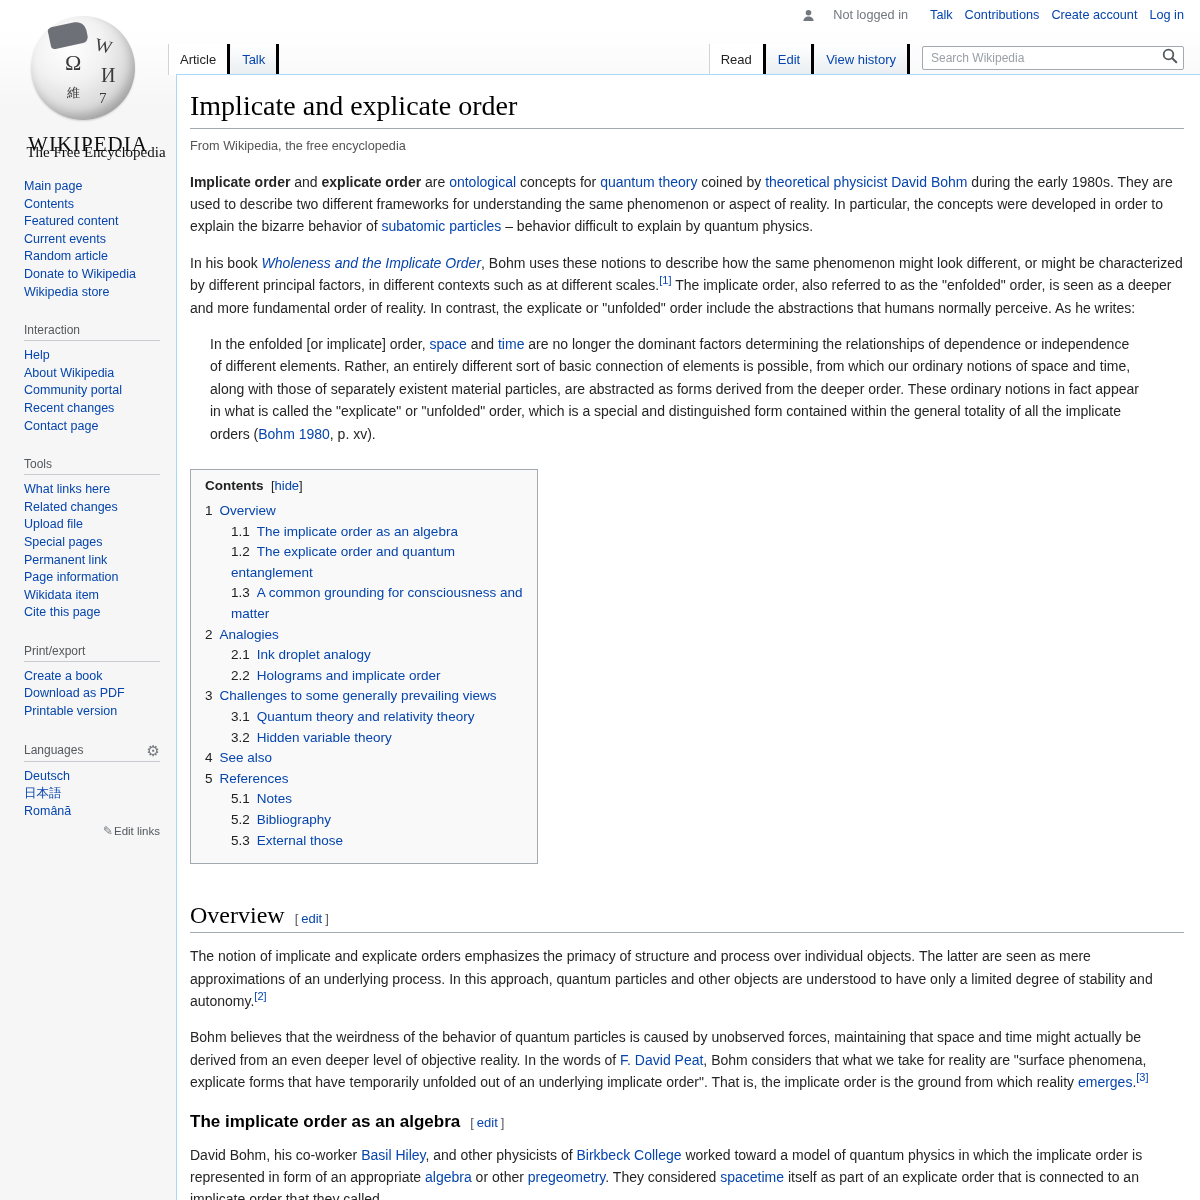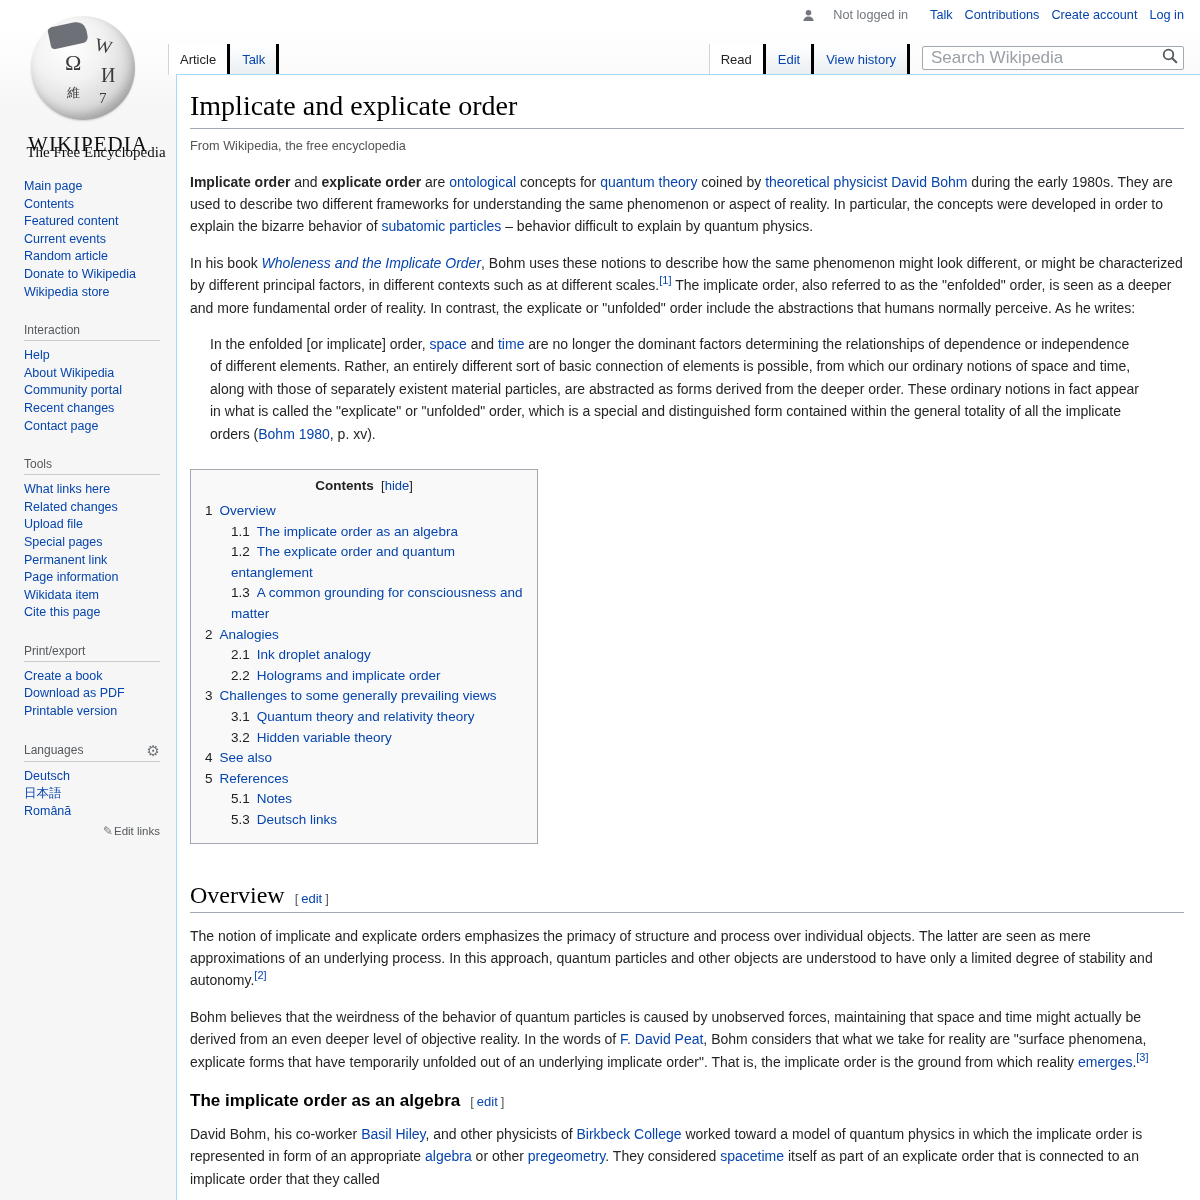--- a/index.html
+++ b/index.html
@@ -36,21 +36,21 @@
   .tab-spacer { flex:1; }
   #content-top-border {
     position:absolute; top:74px; left:176px; right:0; height:1px; background:#a7d7f9;
   }
   #search-wrap {
     align-self:center; margin:0 16px 4px 12px;
     position:relative; width:262px; height:24px;
   }
   #search-input {
     width:100%; height:24px; border:1px solid #a2a9b1; border-radius:2px;
-    padding:0 28px 0 8px; font-size:17px; color:#444;
+    padding:0 28px 0 8px; font-size:12px; color:#444;
     font-family:"Liberation Sans",sans-serif; background:#fff;
   }
   #search-input::placeholder { color:#9aa0a6; }
   #search-btn {
     position:absolute; right:4px; top:2px; width:20px; height:20px;
     background:none; border:none; cursor:pointer;
   }
 
   
   #sidebar { position:absolute; top:0; left:0; width:176px; }
@@ -111,21 +111,21 @@
   .para a.it { font-style:italic; }
   sup { font-size:11px; line-height:0; vertical-align:super; }
   blockquote.para { margin:14px 40px 18px 20px; }
 
   
   #toc {
     display:inline-block; width:348px;
     border:1px solid #a2a9b1; background:#f9f9f9;
     padding:8px 14px 12px 14px; margin:6px 0 18px 0; font-size:13.5px;
   }
-  #toc-title { text-align:center; margin-bottom:8px; }
+  #toc-title { text-align:left; margin-bottom:8px; }
   #toc-title .toc-head { font-weight:bold; color:#202122; }
   #toc-title .toggle { font-size:13px; }
   #toc-title .bracket { color:#202122; }
   #toc ul { list-style:none; }
   #toc li { line-height:20.6px; }
   #toc li.l2 { padding-left:26px; }
   #toc .n { color:#202122; margin-right:7px; }
 
   
   h2.sect {
@@ -277,21 +277,22 @@
         <li class="l2"><a href="#"><span class="n">1.3</span><span>A common grounding for consciousness and matter</span></a></li>
         <li class="l1"><a href="#"><span class="n">2</span><span>Analogies</span></a></li>
         <li class="l2"><a href="#"><span class="n">2.1</span><span>Ink droplet analogy</span></a></li>
         <li class="l2"><a href="#"><span class="n">2.2</span><span>Holograms and implicate order</span></a></li>
         <li class="l1"><a href="#"><span class="n">3</span><span>Challenges to some generally prevailing views</span></a></li>
         <li class="l2"><a href="#"><span class="n">3.1</span><span>Quantum theory and relativity theory</span></a></li>
         <li class="l2"><a href="#"><span class="n">3.2</span><span>Hidden variable theory</span></a></li>
         <li class="l1"><a href="#"><span class="n">4</span><span>See also</span></a></li>
         <li class="l1"><a href="#"><span class="n">5</span><span>References</span></a></li>
         <li class="l2"><a href="#"><span class="n">5.1</span><span>Notes</span></a></li>
-        <li class="l2"><a href="#"><span class="n">5.3</span><span>Deutsch links</span></a></li>
+        <li class="l2"><a href="#"><span class="n">5.2</span><span>Bibliography</span></a></li>
+        <li class="l2"><a href="#"><span class="n">5.3</span><span>External those</span></a></li>
       </ul>
   </div>
 
   <h2 class="sect">
     <span>Overview</span><span class="mw-edit"><span class="bracket">[</span><a>edit</a><span class="bracket">]</span></span>
   </h2>
   <p class="para"><span>The notion of implicate and explicate orders emphasizes the primacy of structure and process over individual objects. The latter are seen as mere approximations of an underlying process. In this approach, quantum particles and other objects are understood to have only a limited degree of stability and autonomy.</span><sup><a href="#">[2]</a></sup></p>
   <p class="para"><span>Bohm believes that the weirdness of the behavior of quantum particles is caused by unobserved forces, maintaining that space and time might actually be derived from an even deeper level of objective reality. In the words of </span><a href="#">F. David Peat</a><span>, Bohm considers that what we take for reality are "surface phenomena, explicate forms that have temporarily unfolded out of an underlying implicate order". That is, the implicate order is the ground from which reality </span><a href="#">emerges</a><span>.</span><sup><a href="#">[3]</a></sup></p>
 
   <h3 class="sect">

